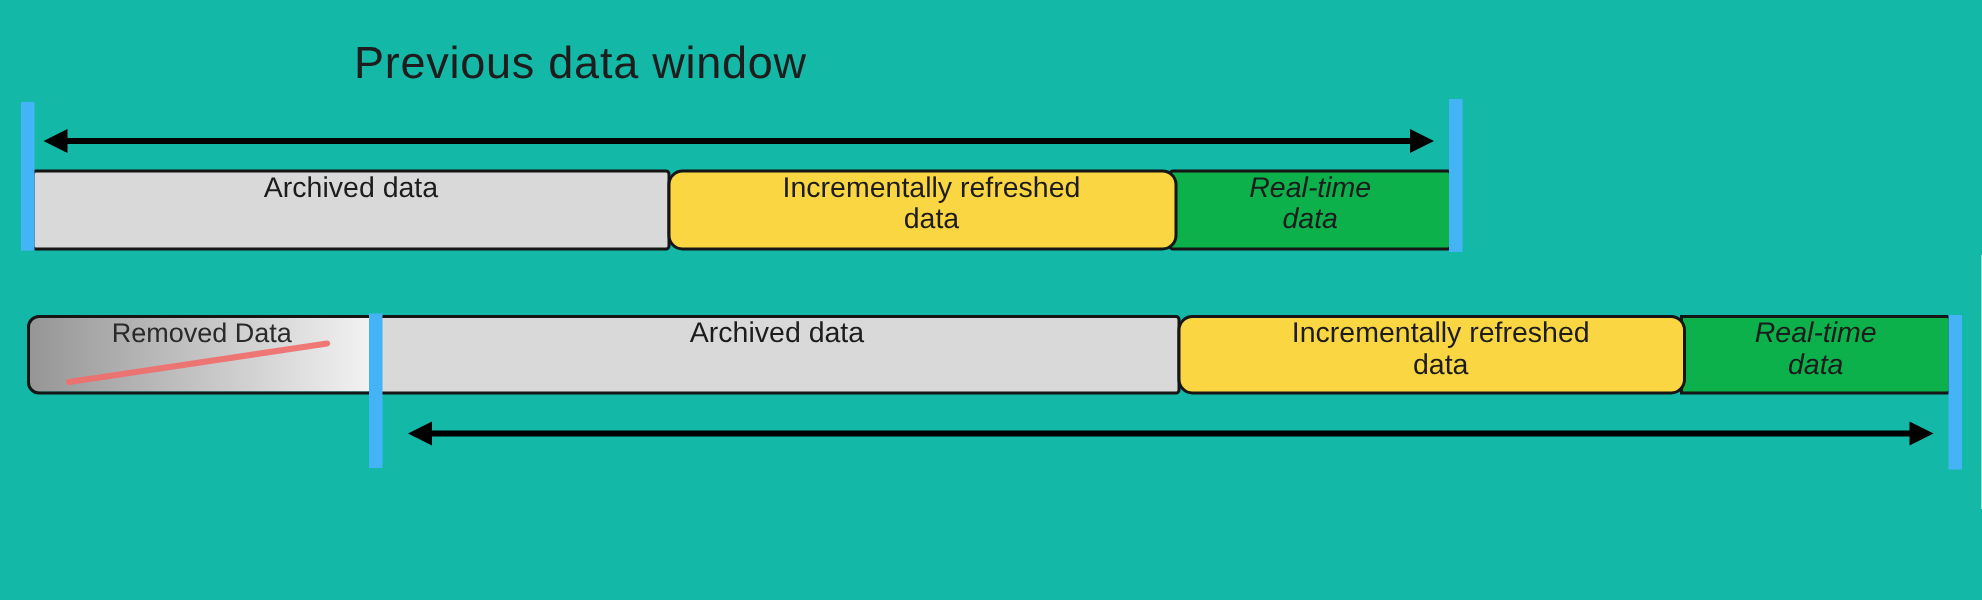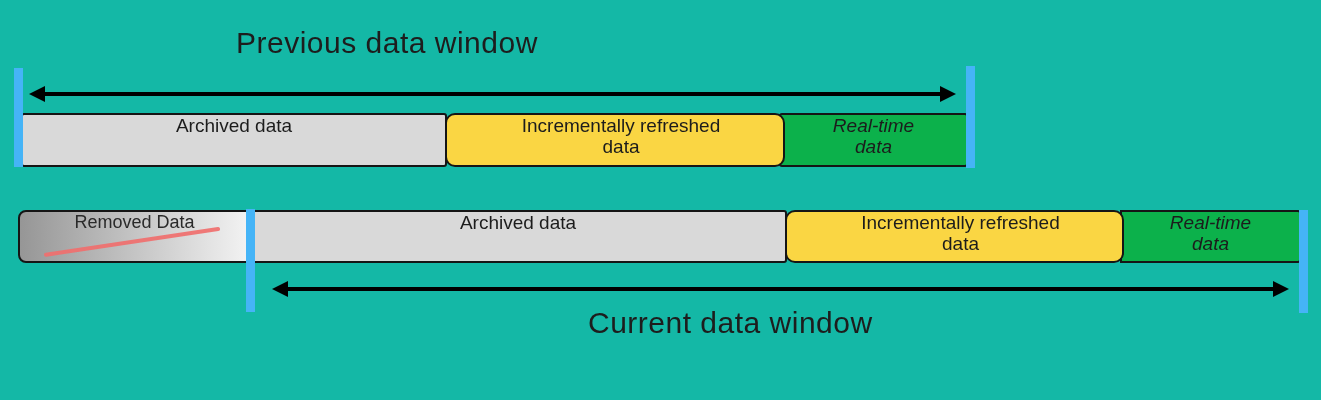--- a/index.html
+++ b/index.html
@@ -109,15 +109,14 @@
 
   <div class="vbar curr-left"></div>
   <div class="vbar curr-right"></div>
 
   <div class="arrow curr">
     <i class="head l"></i>
     <i class="line"></i>
     <i class="head r"></i>
   </div>
 
-  <div class="title curr">Current data window</div>
 
 </div>
 
 </body></html>

